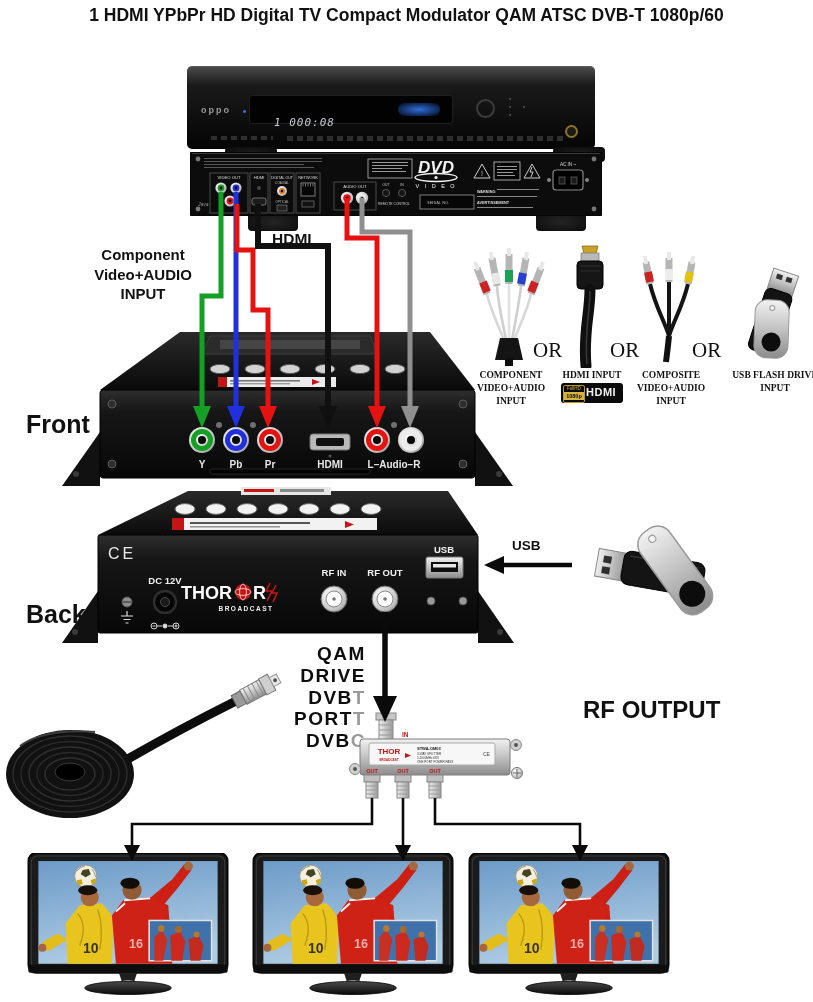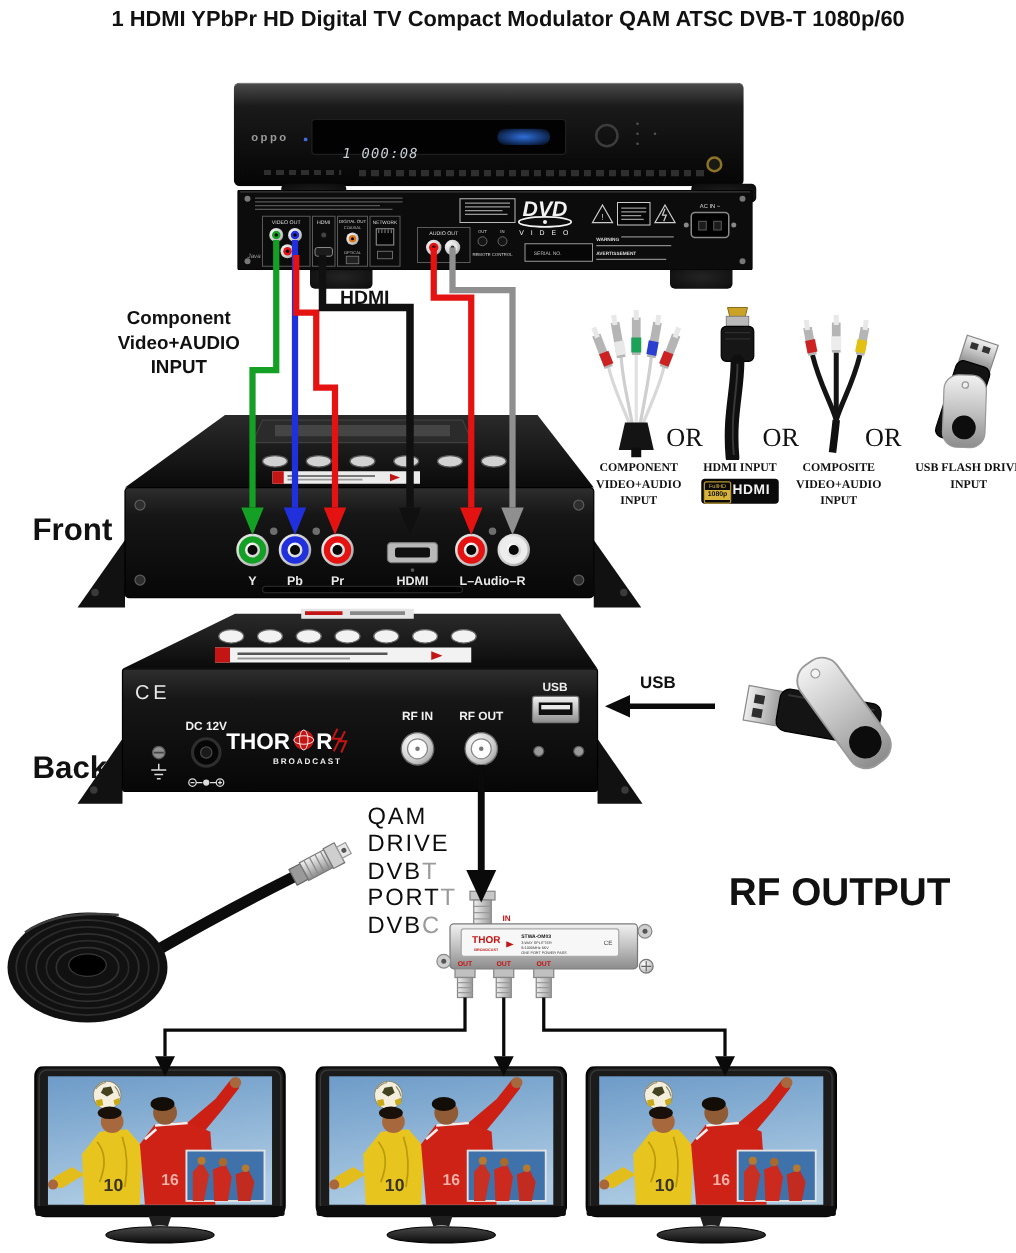--- a/index.html
+++ b/index.html
@@ -5,21 +5,21 @@
   html,body{margin:0;padding:0;background:#fff;}
   #canvas{position:relative;width:813px;height:1002px;background:#fff;overflow:hidden;
           font-family:"Liberation Sans",sans-serif;}
   .abs{position:absolute;}
   .ttl{font-weight:bold;font-size:17.5px;color:#111;text-align:center;width:100%;}
   .callout{font-weight:bold;color:#111;text-align:center;}
   .biglabel{font-weight:bold;font-size:25px;color:#111;margin-top:40px;}
   .orword{font-family:"Liberation Serif",serif;font-size:21px;color:#111;font-weight:normal;margin-top:32px;}
   .optlabel{font-family:"Liberation Serif",serif;font-weight:bold;font-size:9.5px;color:#111;
             text-align:center;line-height:13px;}
-  .std-line{font-weight:normal;font-size:19px;letter-spacing:1.5px;line-height:21.8px;color:#0d0d0d;}
+  .std-line{font-weight:bold;font-size:19px;letter-spacing:1.5px;line-height:21.8px;color:#0d0d0d;text-align:right;}
   .std-suffix{color:#9a9a9a;}
   .hsmudge{background:repeating-linear-gradient(90deg,#555 0 6px,transparent 6px 10px);opacity:.5;}
   svg{display:block;}
   text{font-family:"Liberation Sans",sans-serif;}
 </style>
 </head>
 <body>
 
 <div id="canvas">
 
@@ -553,21 +553,21 @@
         </g>
         <g transform="translate(26,-2) rotate(-58)">
           <rect x="-18" y="-62" width="36" height="98" rx="15" fill="url(#g-silver)" stroke="#9a9a9a" stroke-width="1.5"></rect>
           <circle cx="0" cy="16" r="13" fill="#0c0c0c"></circle>
           <circle cx="0" cy="-52" r="3.5" fill="#f4f4f4" stroke="#999"></circle>
         </g>
       </g>
     </svg>
   </div>
 
-  <div class="abs biglabel" style="left:583px;top:656px;font-size:31px;">RF OUTPUT</div>
+  <div class="abs biglabel" style="left:583px;top:656px;font-size:24px;">RF OUTPUT</div>
 
   <div class="abs" style="left:294px;top:643px;">
     <div class="std-line"><span>QAM</span><span class="std-suffix"></span></div>
     <div class="std-line"><span>DRIVE</span><span class="std-suffix"></span></div>
     <div class="std-line"><span>DVB</span><span class="std-suffix">T</span></div>
     <div class="std-line"><span>PORT</span><span class="std-suffix">T</span></div>
     <div class="std-line"><span>DVB</span><span class="std-suffix">C</span></div>
   </div>
 
   <div class="abs" style="left:0px;top:672px;">

